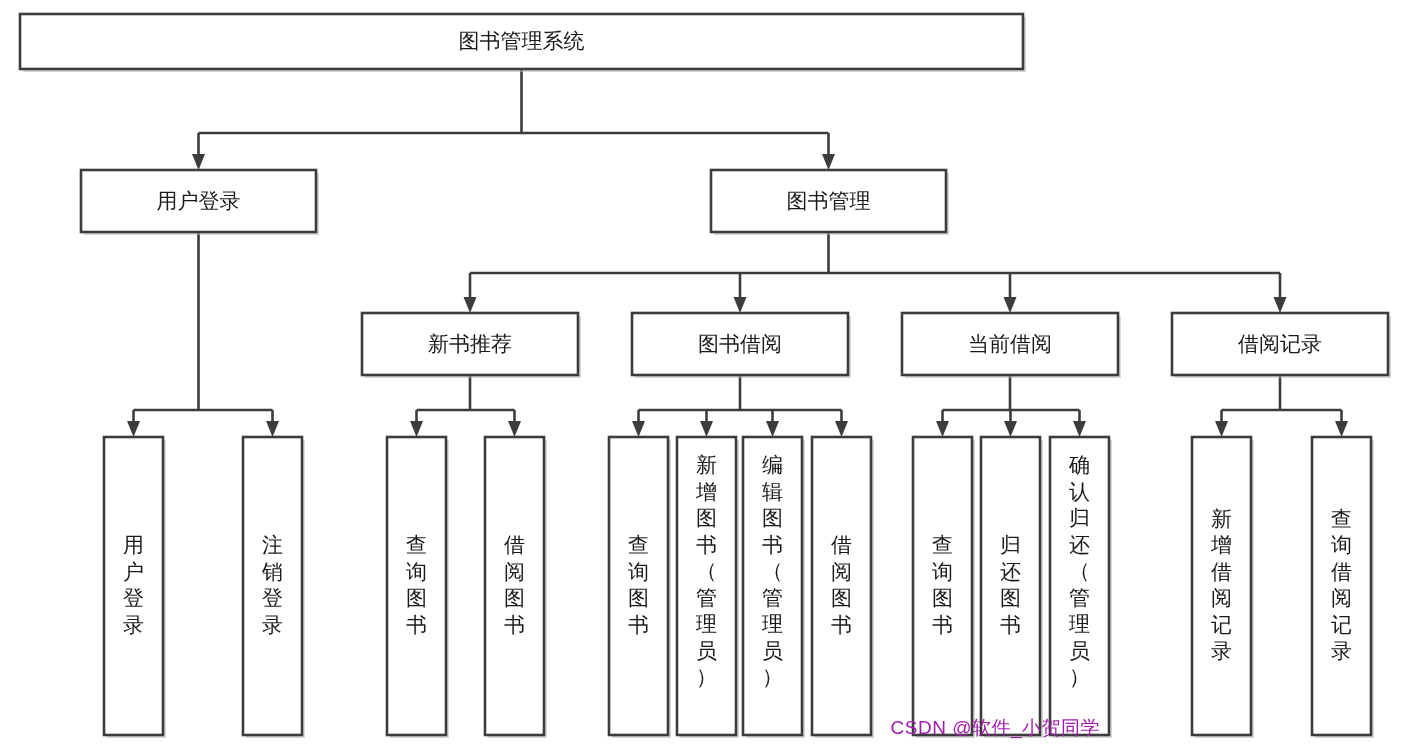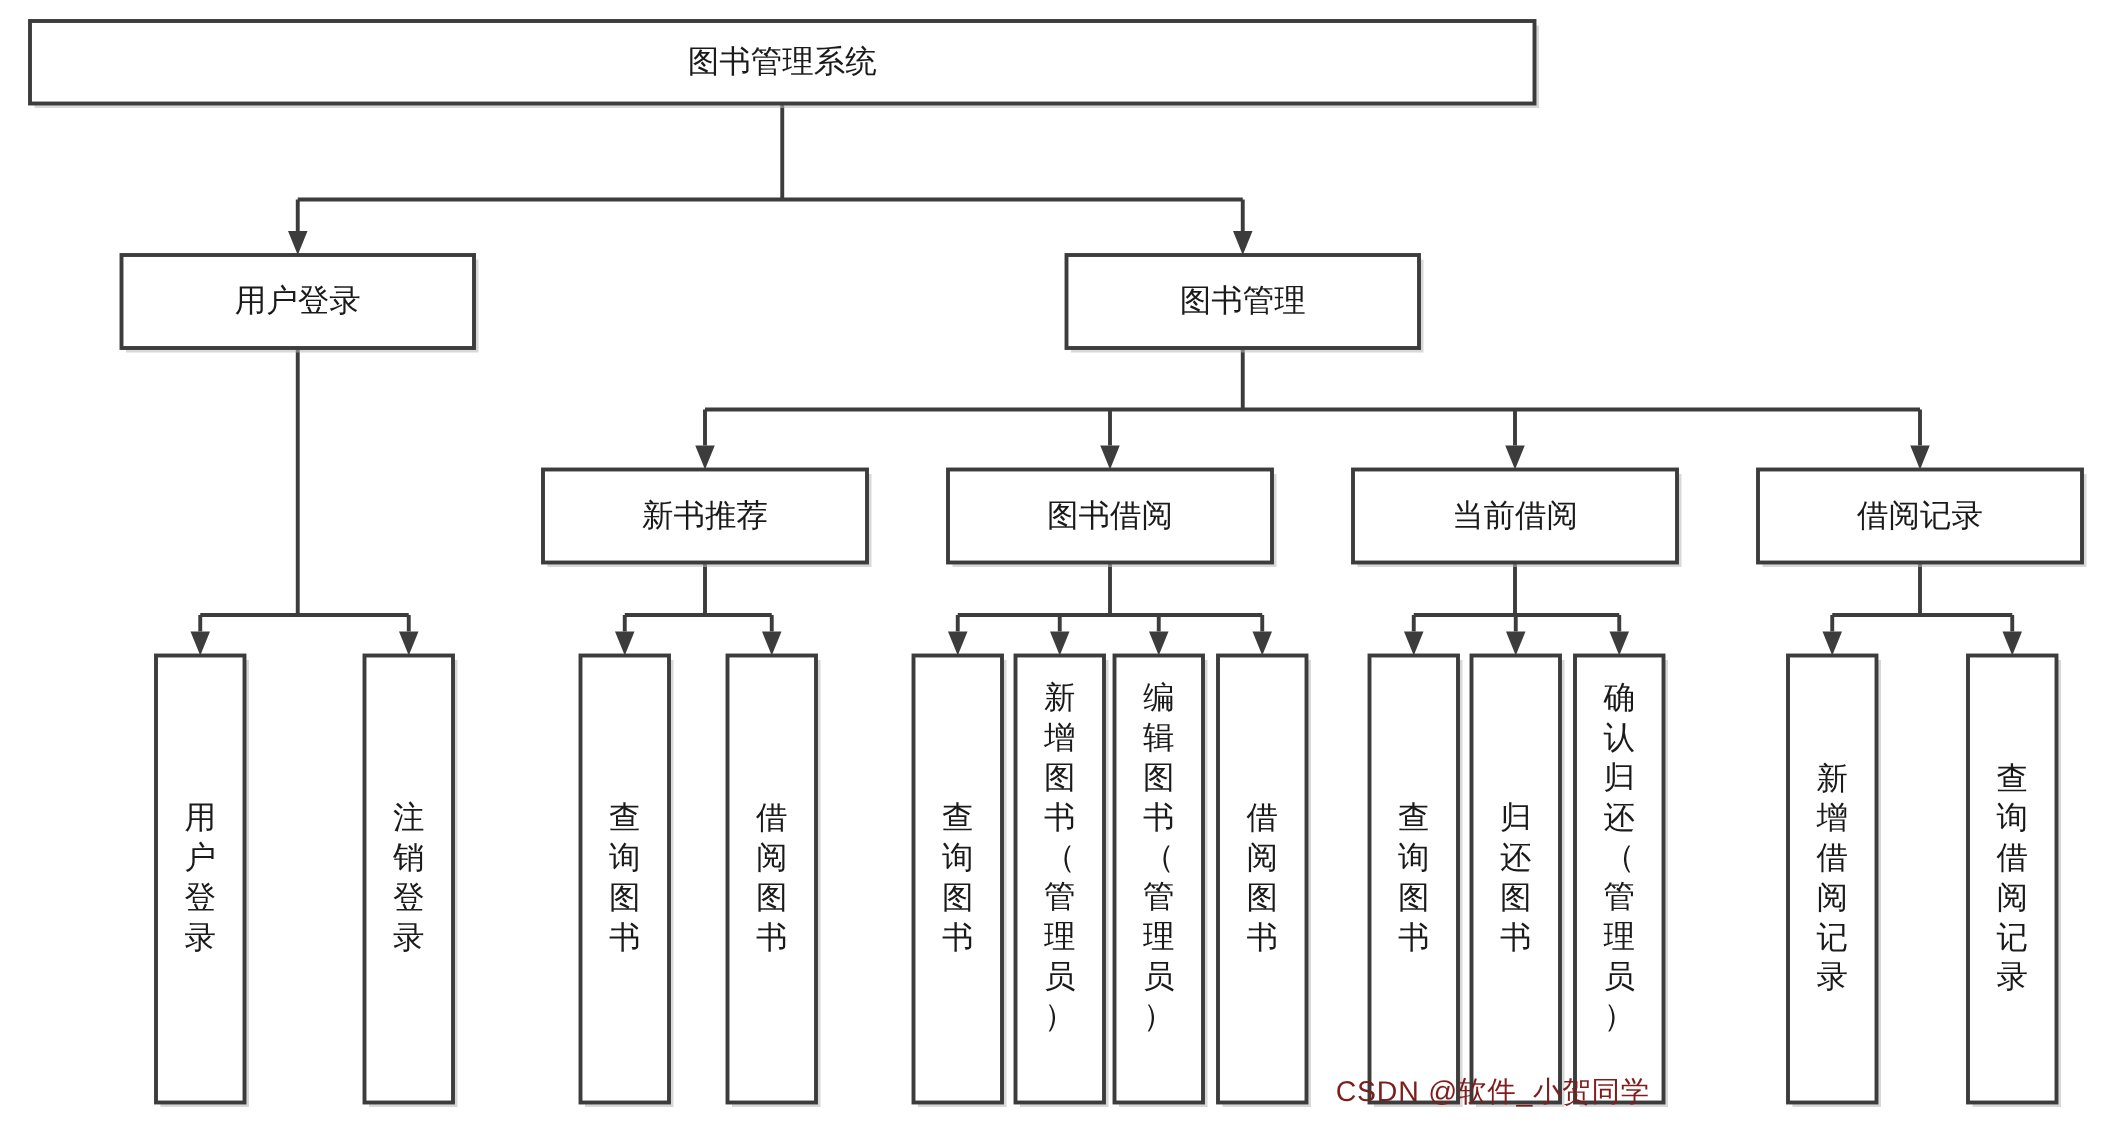--- a/index.html
+++ b/index.html
@@ -62,21 +62,21 @@
     text-anchor: middle;
     dominant-baseline: middle;
     white-space: pre;
   }
   .watermark-text {
     position: absolute;
     right: 10px;
     bottom: 6px;
     font-family: "Liberation Sans", "DejaVu Sans", sans-serif;
     font-size: 19px;
-    color: #7f1d1d;
+    color: #a21caf;
     letter-spacing: 0.5px;
     user-select: none;
     white-space: nowrap;
   }
 </style>
 </head>
 <body>
 
 <div id="diagram-root">
   <svg class="flow-canvas" viewBox="0 0 1405 747">

